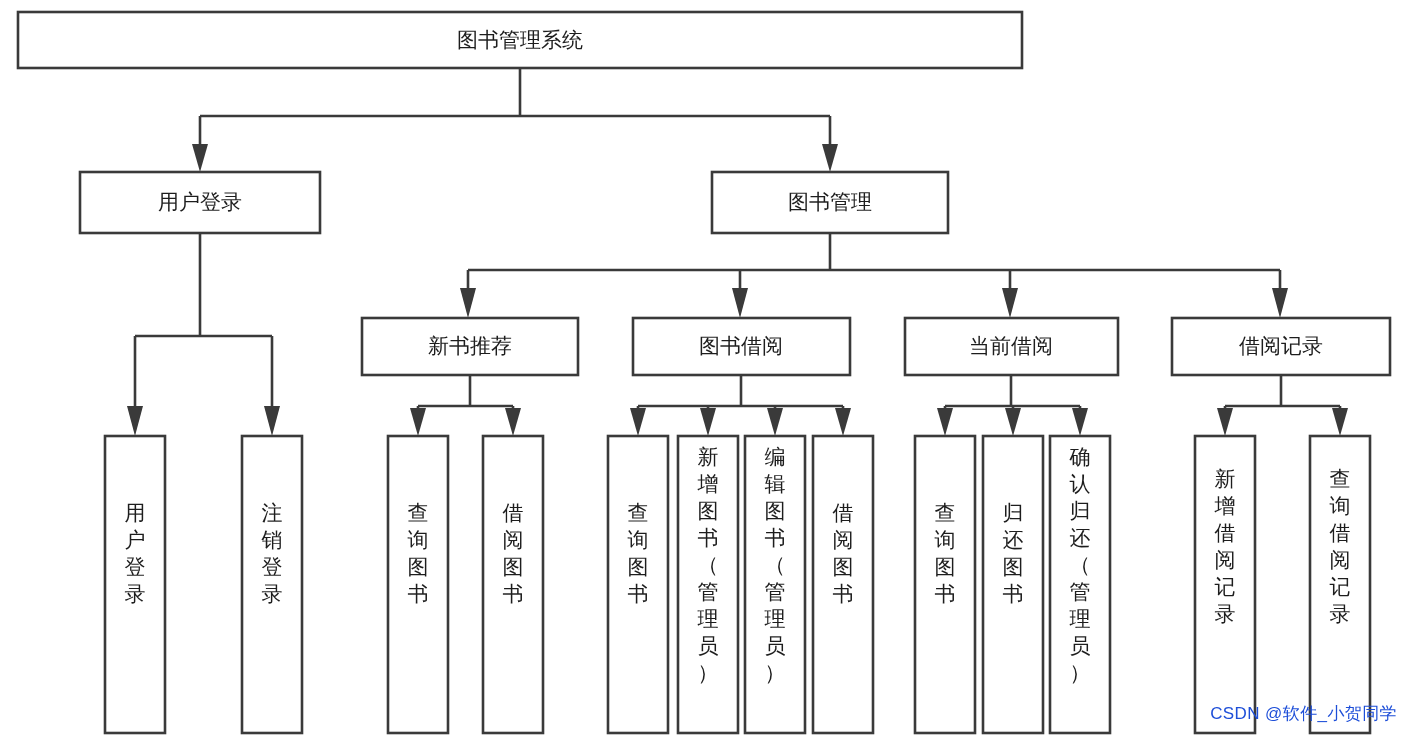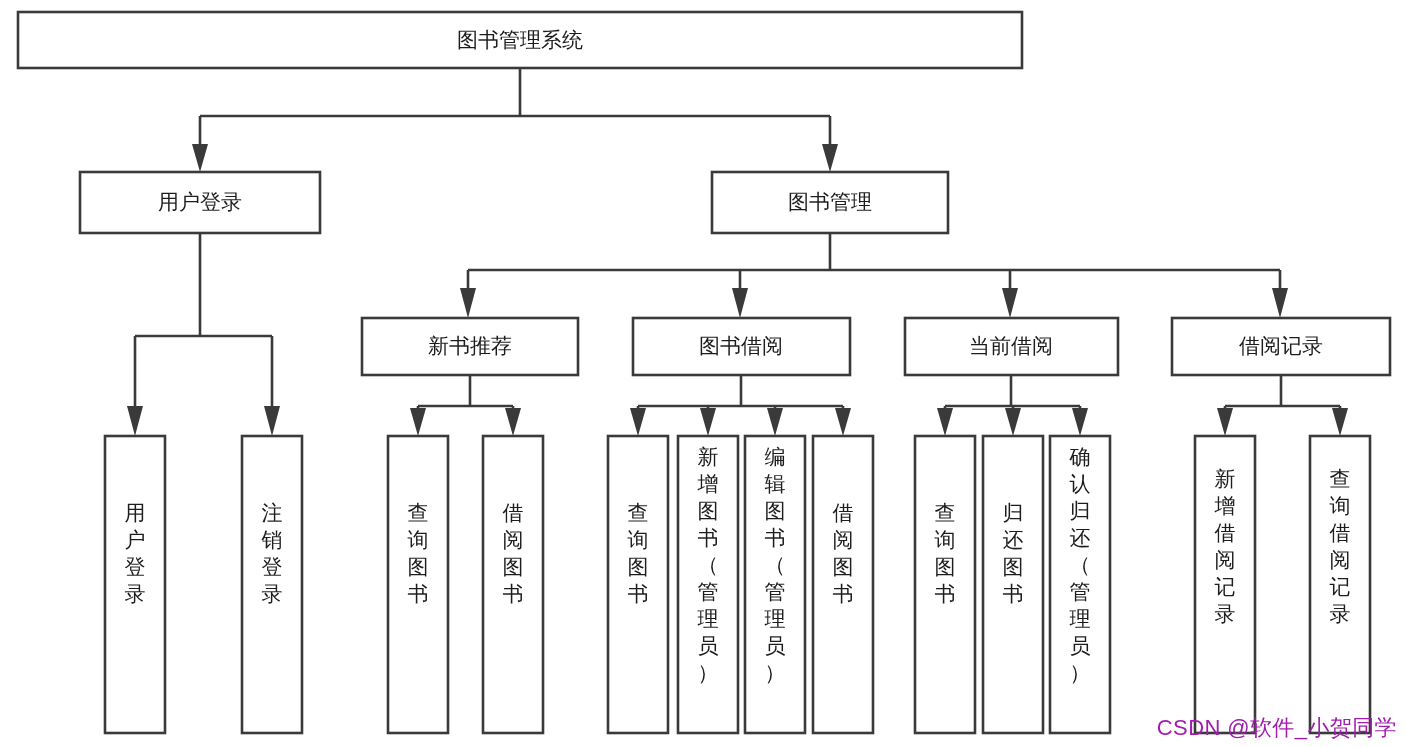--- a/index.html
+++ b/index.html
@@ -50,24 +50,24 @@
   }
   .node-label-v {
     font-family: "Liberation Sans", "DejaVu Sans", sans-serif;
     font-size: 21px;
     fill: #1d1d1d;
     text-anchor: middle;
   }
   .watermark-text {
     position: absolute;
     right: 8px;
-    bottom: 4px;
-    font-family: "Liberation Sans", "DejaVu Sans", sans-serif;
-    font-size: 22px;
-    color: #a21caf;
+    bottom: 22px;
+    font-family: "Liberation Sans", "DejaVu Sans", sans-serif;
+    font-size: 17px;
+    color: #1d4ed8;
     letter-spacing: 0.4px;
     white-space: nowrap;
     user-select: none;
   }
 </style>
 </head>
 <body>
 
 <div id="diagram-root">
 

